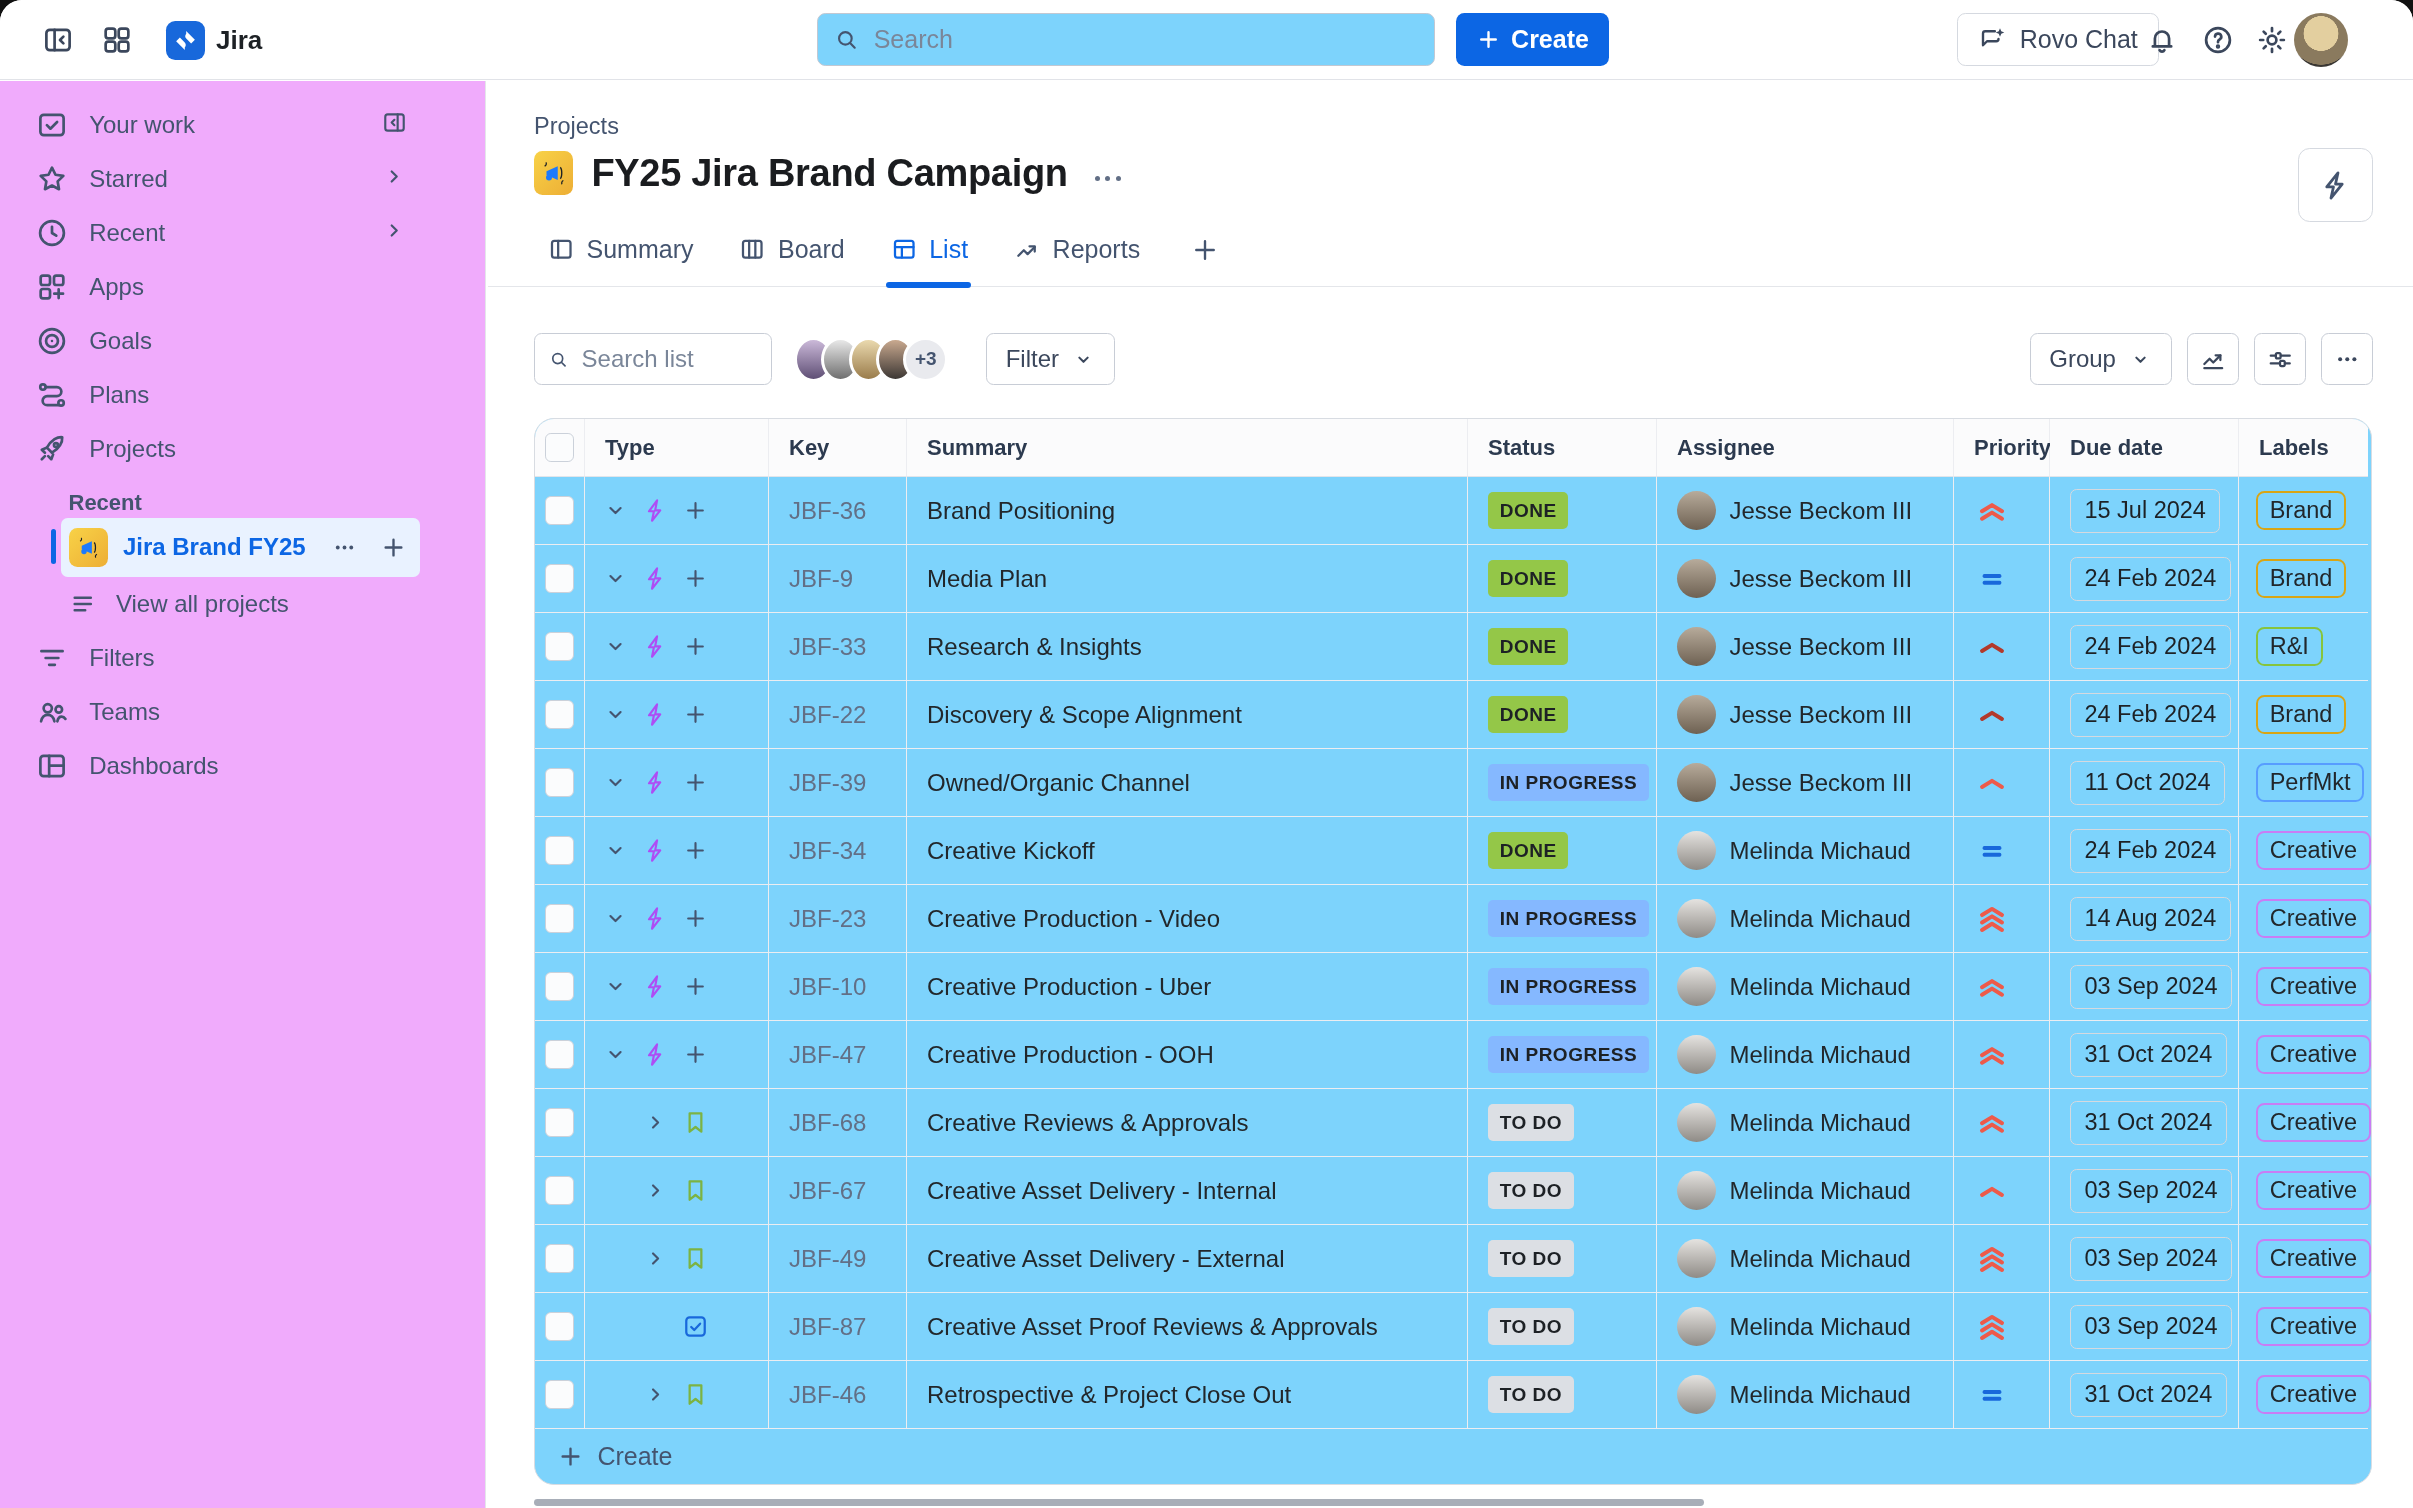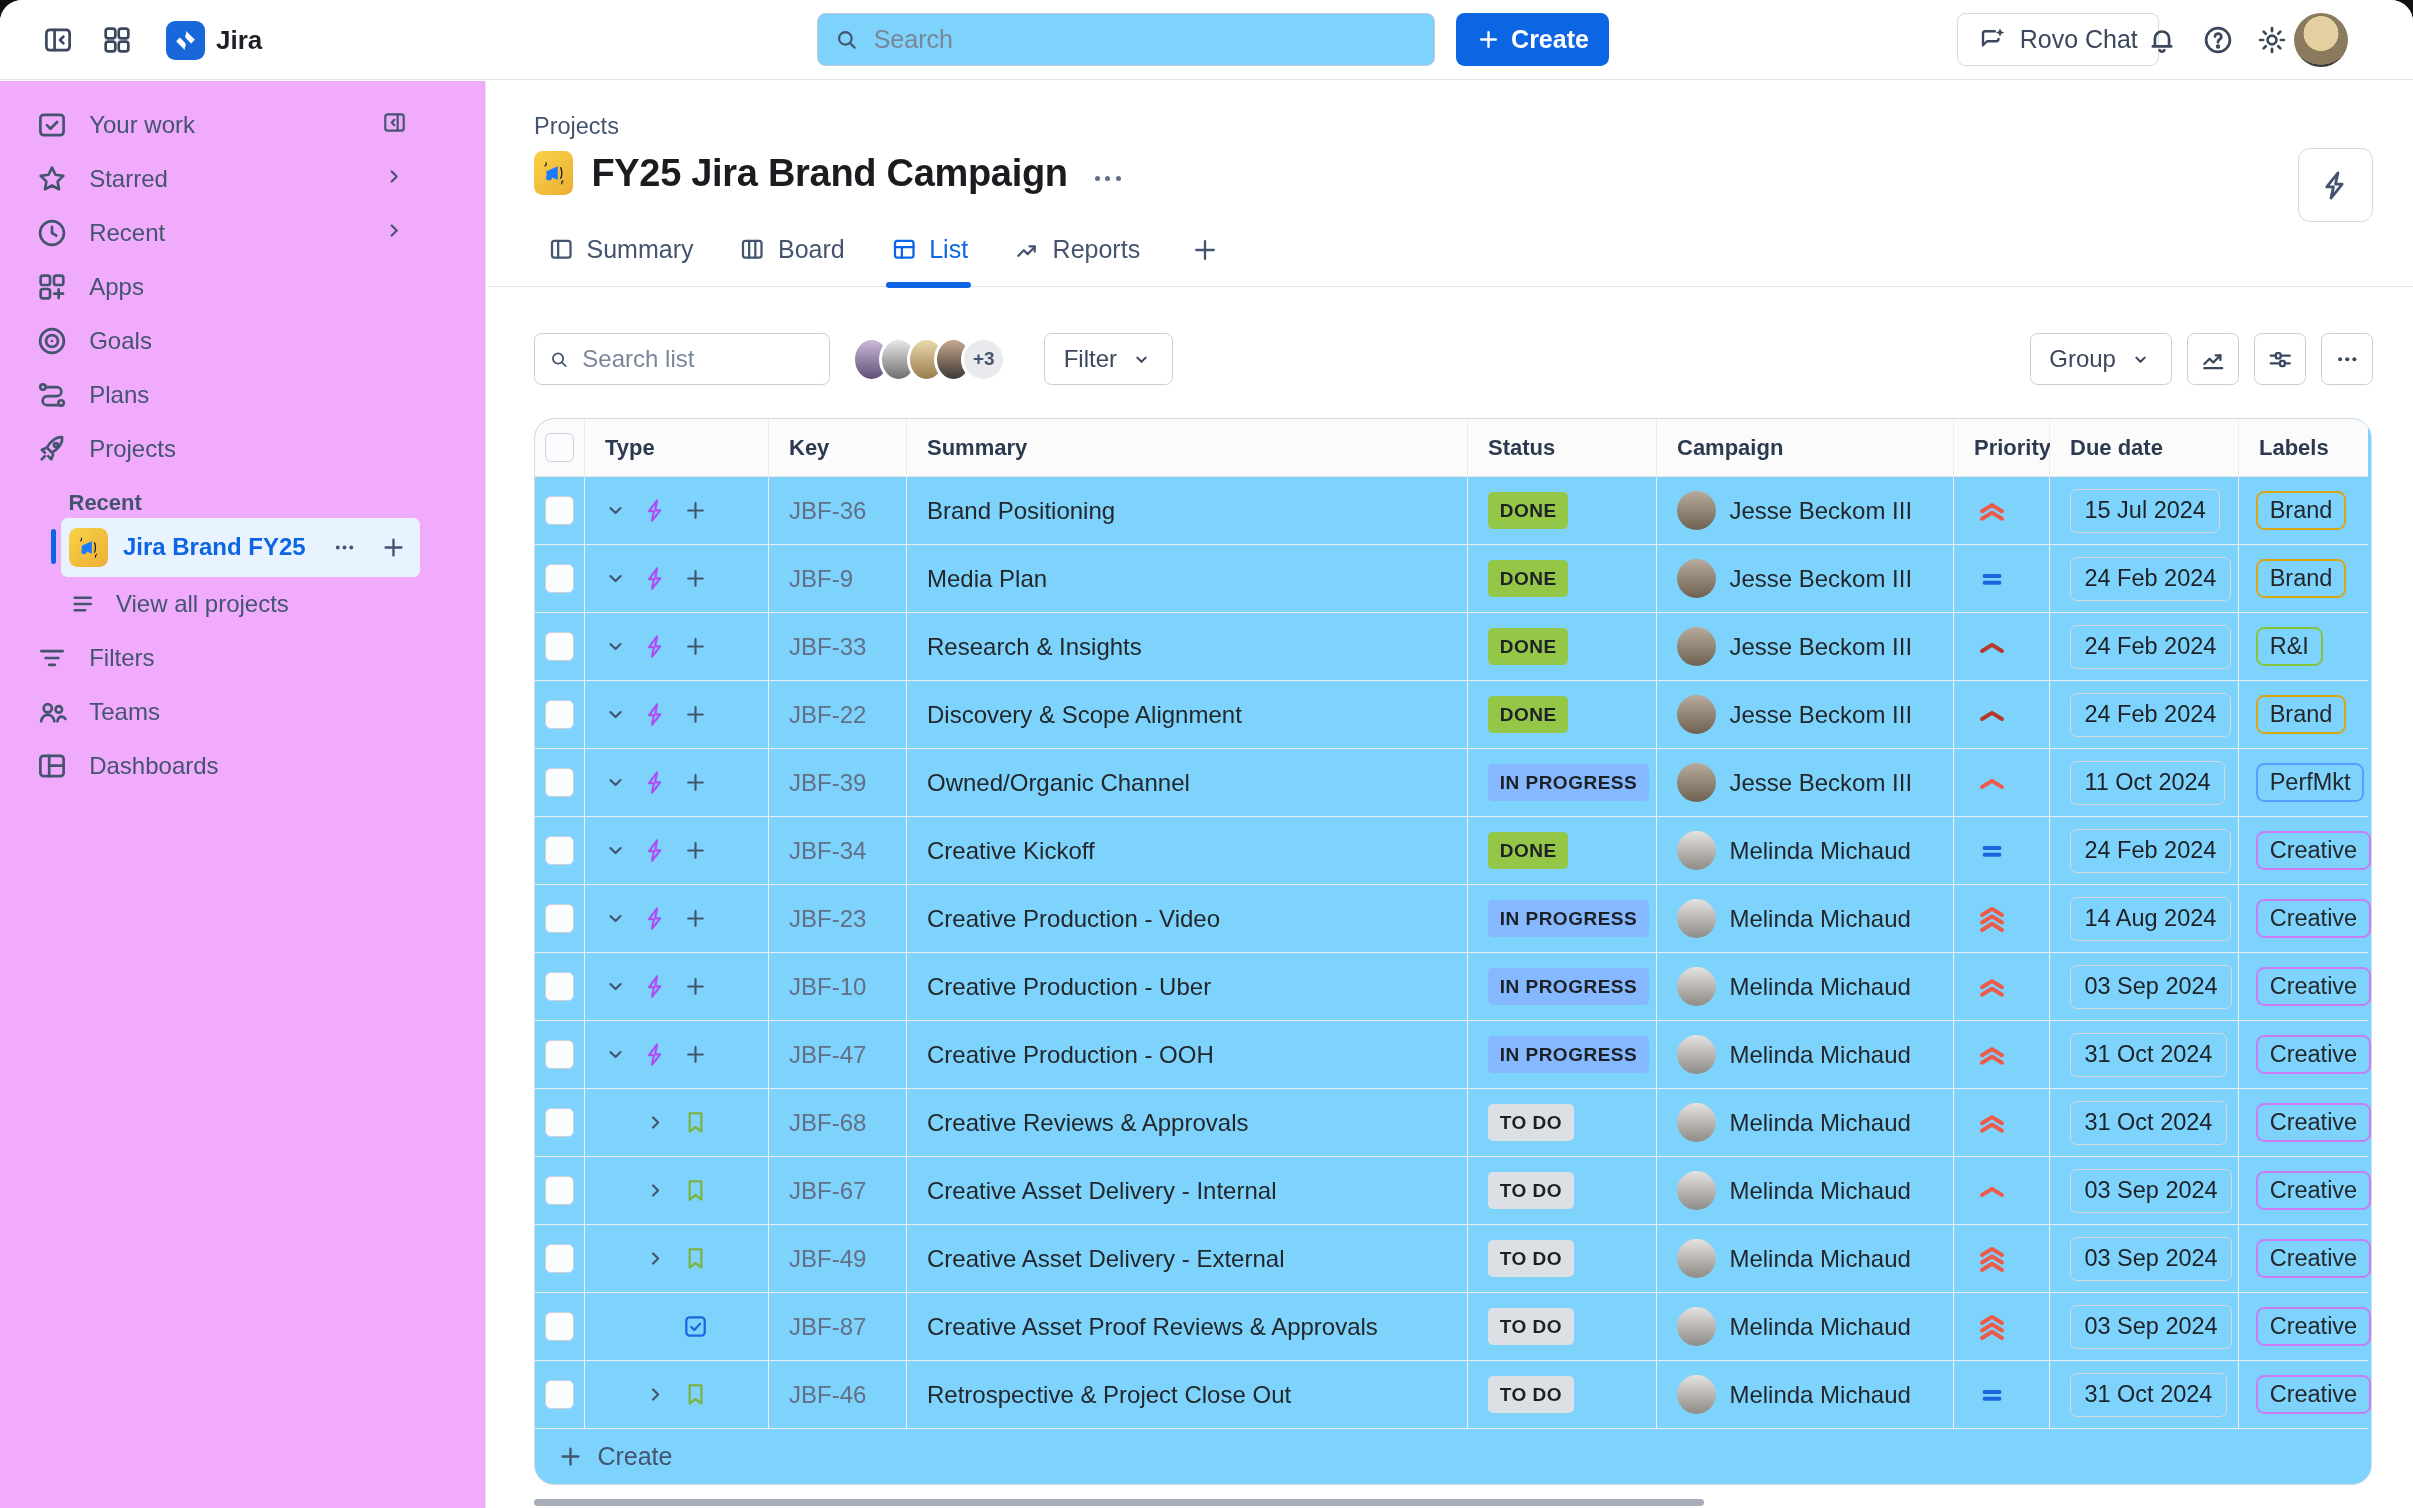--- a/index.html
+++ b/index.html
@@ -50,21 +50,21 @@
   .tab{height:100%;display:flex;align-items:center;gap:11px;font-size:25px;font-weight:500;color:#44546F;cursor:pointer;position:relative;}
   .tab svg{width:28.5px;height:28.5px;}
   .tab.active{color:#0C66E4;}
   .tab.active svg path,.tab.active svg rect{stroke:#0C66E4;}
   .tab.active::after{content:"";position:absolute;left:-3.4px;right:-3.4px;bottom:-1.7px;height:5.9px;border-radius:3.4px;background:#0C66E4;}
   .tab-add{margin-left:5px;cursor:pointer;display:flex;align-items:center;}
   .tab-add svg{width:30px;height:30px;}
 
   
   .toolbar{position:absolute;top:251px;left:46px;right:40px;height:54px;display:flex;align-items:center;}
-  .lsearch{width:296px;height:52px;border:1.7px solid #C8CDD6;border-radius:7.5px;display:flex;align-items:center;padding:0 13.4px;gap:10px;}
+  .lsearch{width:238px;height:52px;border:1.7px solid #C8CDD6;border-radius:7.5px;display:flex;align-items:center;padding:0 13.4px;gap:10px;}
   .lsearch input{border:none;outline:none;font-size:24px;color:#1D2125;width:100%;font-family:inherit;}
   .lsearch input::placeholder{color:#7A8699;}
   .avgroup{display:flex;align-items:center;margin-left:22px;}
   .avgroup .av{width:45px;height:45px;border-radius:50%;border:3.4px solid #fff;margin-left:-11.7px;}
   .avgroup .av:first-child{margin-left:0;}
   .avgroup .overflow{width:45px;height:45px;border-radius:50%;background:#E9EAEE;border:3.4px solid #fff;margin-left:-11.7px;display:flex;align-items:center;justify-content:center;font-size:19px;font-weight:600;color:#44546F;}
   .btn-outline{height:52px;border:1.7px solid #C8CDD6;border-radius:7.5px;background:#fff;display:flex;align-items:center;gap:11.7px;padding:0 18.4px;font-size:24px;font-weight:500;color:#3B475C;cursor:pointer;font-family:inherit;}
   .btn-outline svg{width:25px;height:25px;}
   .filter-btn{margin-left:38px;}
   .tb-right{margin-left:auto;display:flex;align-items:center;gap:15px;}
@@ -397,21 +397,21 @@
 
     <div class="table">
       <div class="tgrid thead" id="thead">
           <div class="cell c-check">
             <span class="cbx"></span>
           </div>
           <div class="cell">Type</div>
           <div class="cell">Key</div>
           <div class="cell">Summary</div>
           <div class="cell">Status</div>
-          <div class="cell">Campaign</div>
+          <div class="cell">Assignee</div>
           <div class="cell">Priority</div>
           <div class="cell">Due date</div>
           <div class="cell">Labels</div>
         </div>
       <div id="tbody">
           <div class="tgrid trow">
     <div class="cell c-check">
               <span class="cbx"></span>
             </div>
     <div class="cell c-type">

